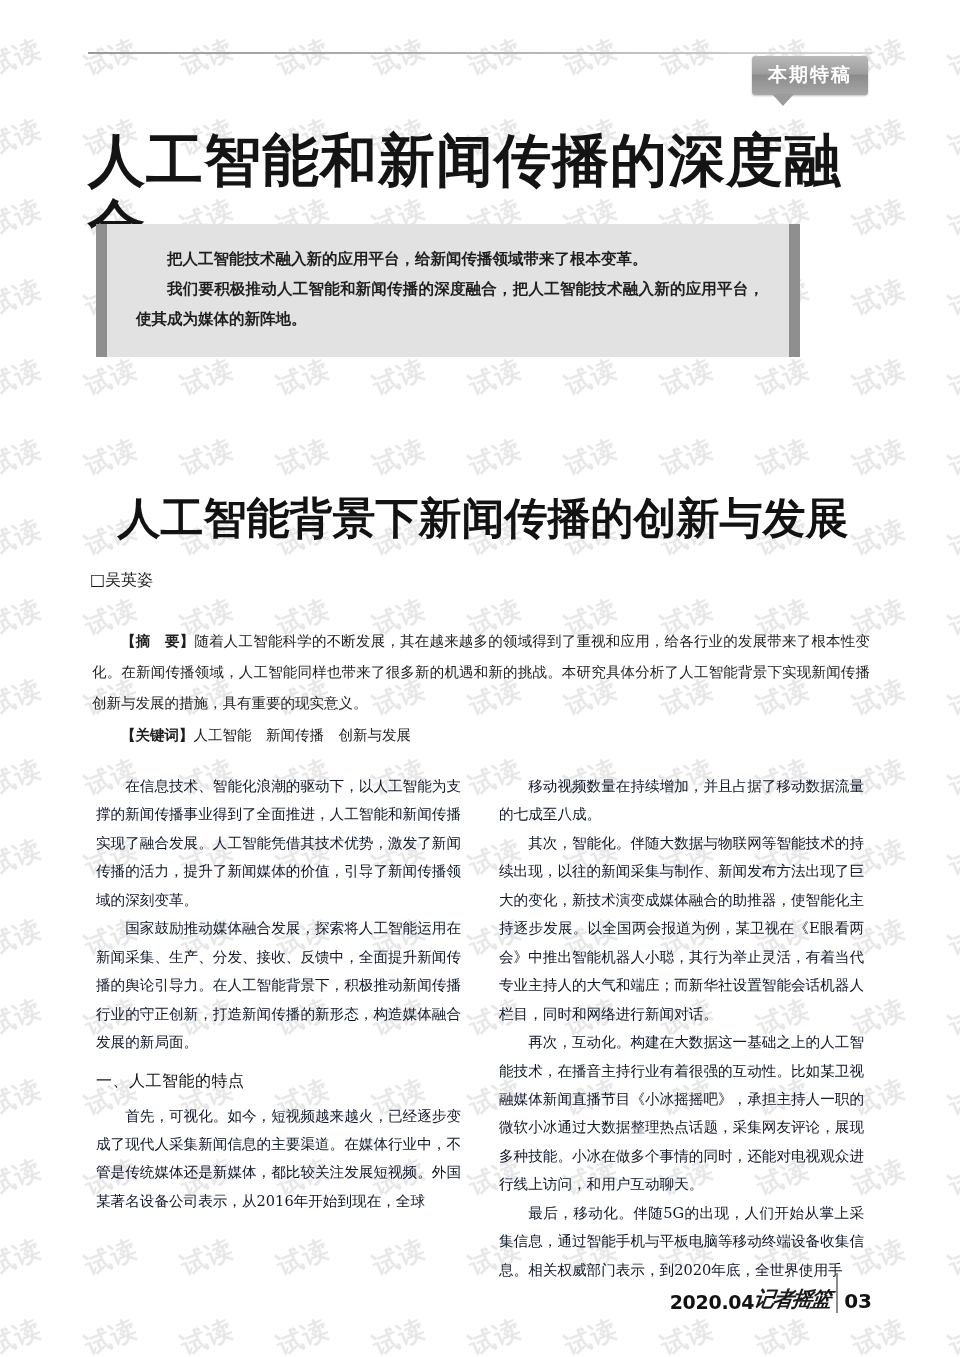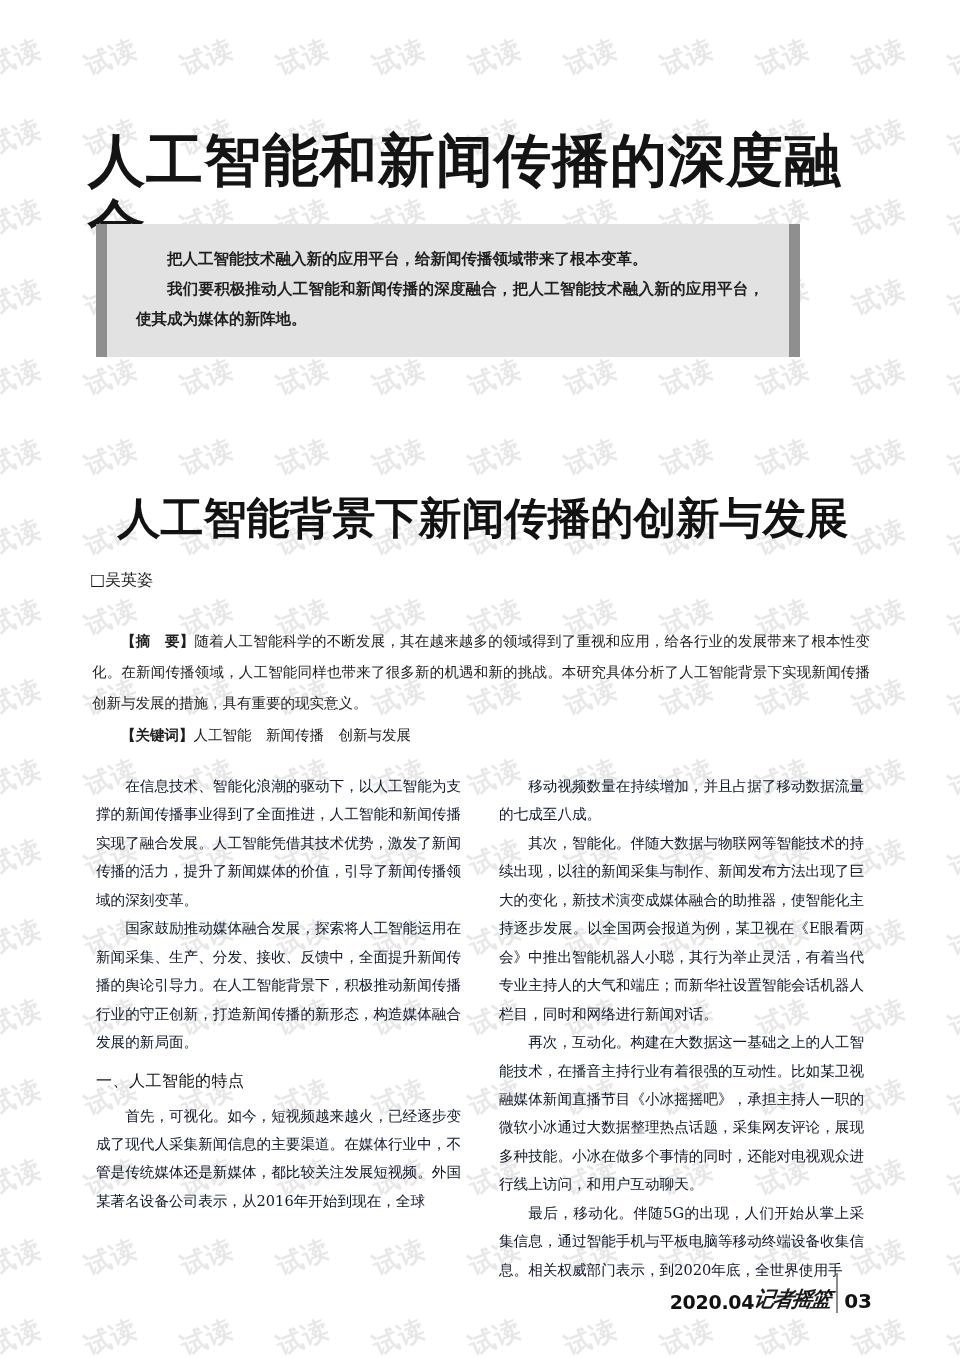--- a/index.html
+++ b/index.html
@@ -457,20 +457,29 @@
     <span class="wm" style="left: 468px; top: 1320px;">试读</span>
     <span class="wm" style="left: 564px; top: 1320px;">试读</span>
     <span class="wm" style="left: 660px; top: 1320px;">试读</span>
     <span class="wm" style="left: 756px; top: 1320px;">试读</span>
     <span class="wm" style="left: 852px; top: 1320px;">试读</span>
     <span class="wm" style="left: 948px; top: 1320px;">试读</span>
   </div>
 
 <div class="page">
 
+  <div class="header">
+    <div class="header-rule"></div>
+    <div class="badge-wrap">
+      <div class="badge">
+        <span>本期特稿</span>
+        <span class="badge-tail"></span>
+      </div>
+    </div>
+  </div>
 
   <div class="banner-title">人工智能和新闻传播的深度融合</div>
 
   <div class="lead-box">
     <div class="lead-bar-left"></div>
     <div class="lead-bar-right"></div>
     <p class="lead-p">把人工智能技术融入新的应用平台，给新闻传播领域带来了根本变革。</p>
     <p class="lead-p">我们要积极推动人工智能和新闻传播的深度融合，把人工智能技术融入新的应用平台，使其成为媒体的新阵地。</p>
   </div>
 

